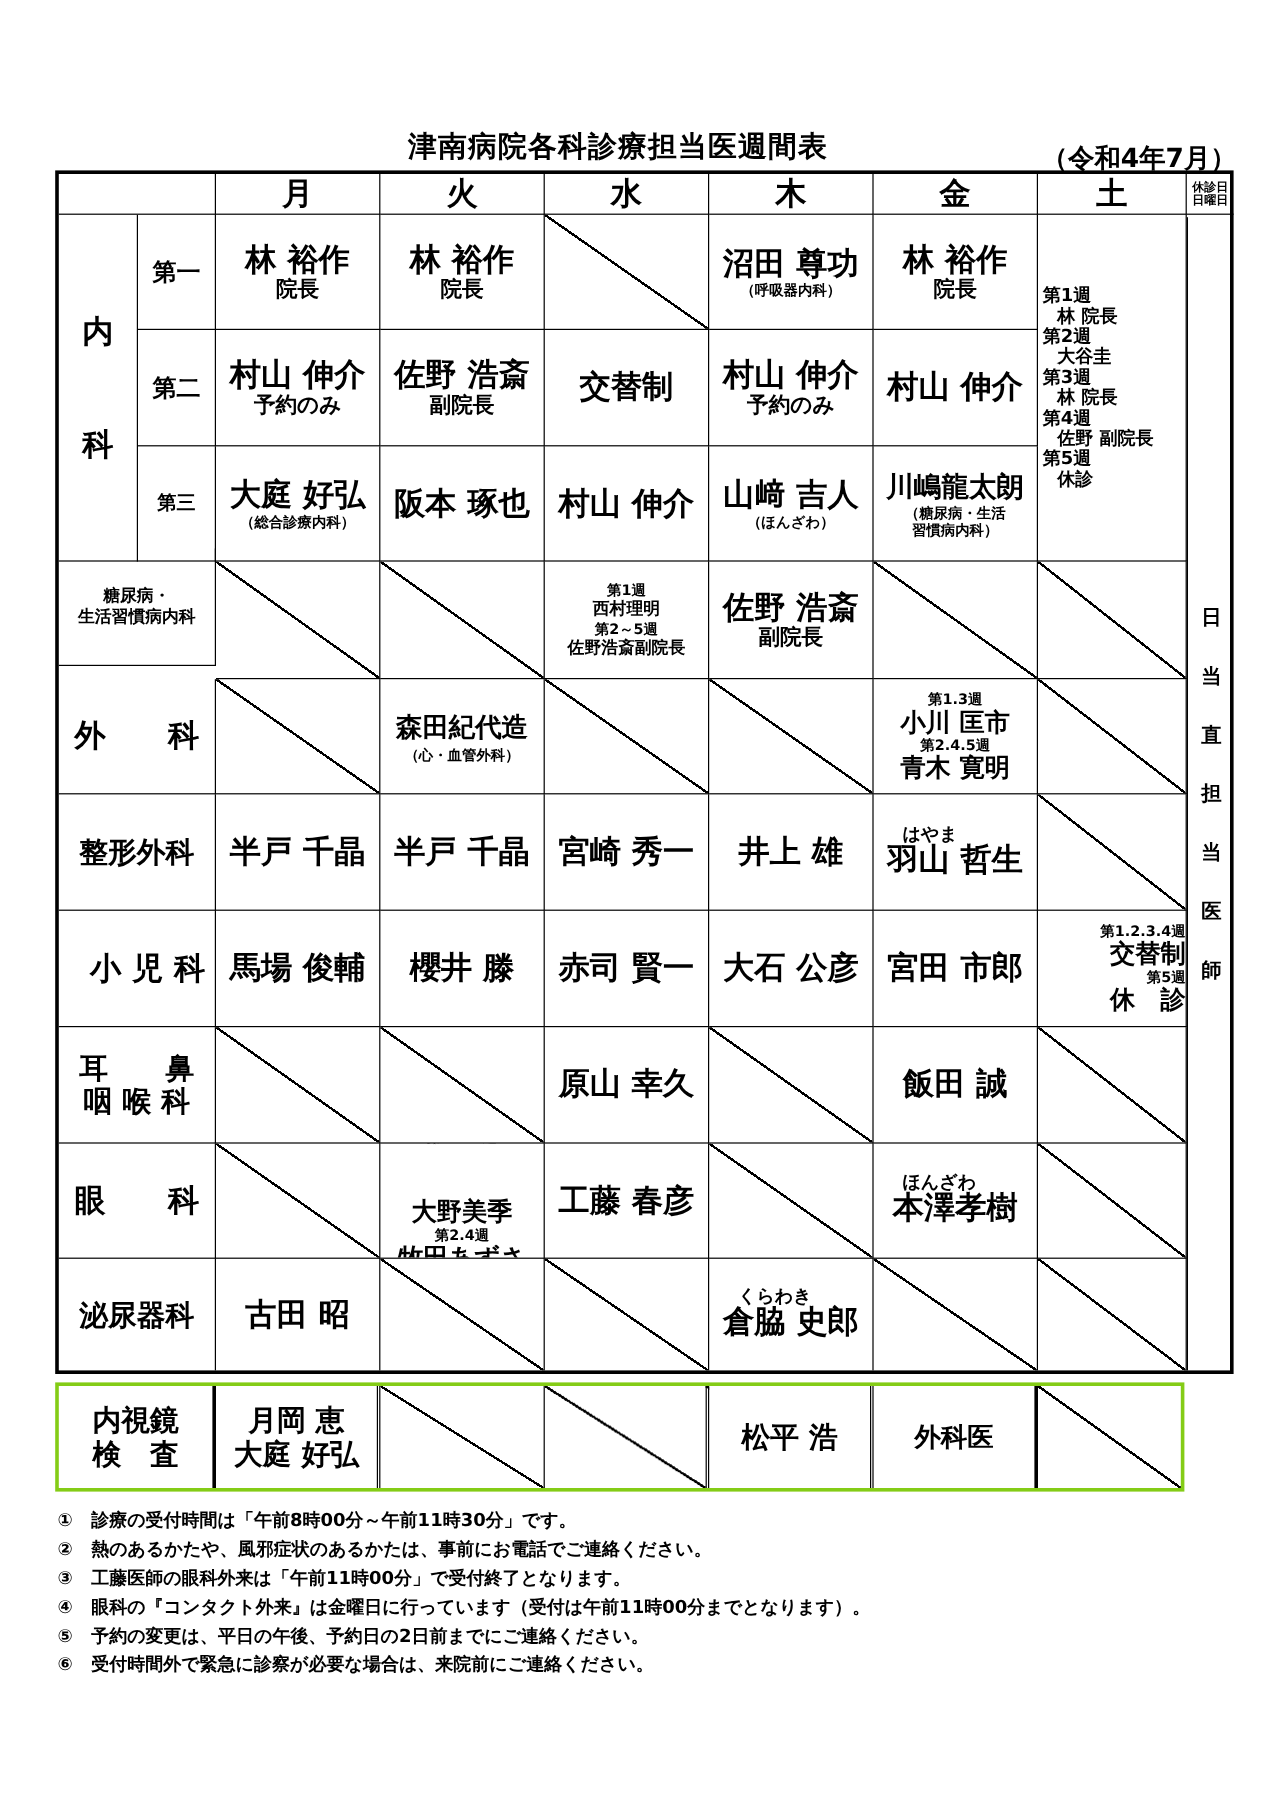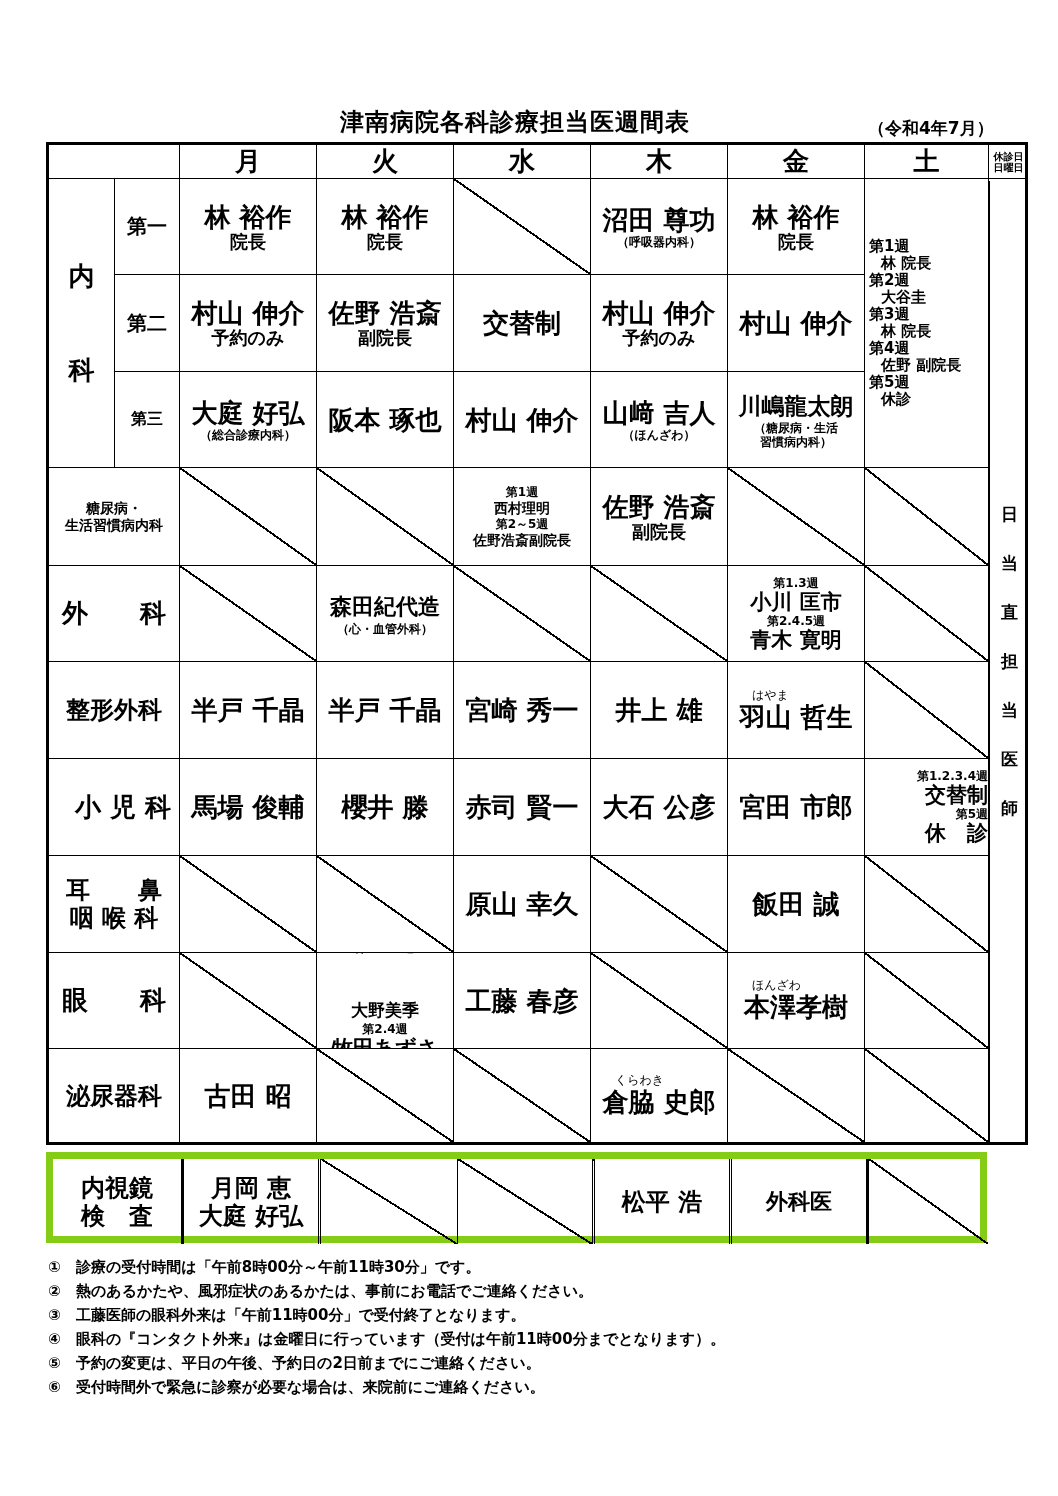--- a/index.html
+++ b/index.html
@@ -1,31 +1,31 @@
 <!DOCTYPE html>
 <html><head>
 <meta charset="utf-8">
 <style>
   html, body { margin:0; padding:0; background:#fff; }
   body { width:1058px; height:1496px; position:relative; font-family:"DejaVu Sans", sans-serif; color:#000; overflow:hidden; }
   .title { position:absolute; left:340px; top:106px; font-size:24px; font-weight:bold; letter-spacing:1px; }
-  .period { position:absolute; left:868px; top:117px; font-size:17px; font-weight:bold; }
+  .period { position:absolute; left:868px; top:117px; font-size:22px; font-weight:bold; }
   .grid { position:absolute; left:46px; top:142px; width:982px; height:1003px; border:3px solid #000; box-sizing:border-box; }
   .cell { position:absolute; box-sizing:border-box; border-right:1.5px solid #000; border-bottom:1.5px solid #000; display:flex; flex-direction:column; align-items:center; justify-content:center; text-align:center; font-weight:bold; overflow:hidden; }
   .cell.diag { background: linear-gradient(to top right, transparent calc(50% - 1px), #000 calc(50% - 1px), #000 calc(50% + 1px), transparent calc(50% + 1px)); }
   .hdr { font-size:26px; }
   .big { font-size:26px; line-height:30px; white-space:nowrap; }
   .sub { font-size:18px; line-height:20px; white-space:nowrap; }
   .tiny { font-size:12px; line-height:14px; white-space:nowrap; }
-  .ruby { font-size:12px; font-weight:normal; line-height:13px; align-self:flex-start; margin-left:24px; }
+  .ruby { font-size:15px; font-weight:bold; line-height:13px; align-self:flex-start; margin-left:24px; }
   .dept { font-size:26px; }
   .left-txt { align-items:flex-start; padding-left:4px; font-size:15px; line-height:17px; }
   .sidebar { position:absolute; left:940px; top:36px; width:39px; height:961px; border-left:1.5px solid #000; display:flex; flex-direction:column; align-items:center; justify-content:center; font-weight:bold; font-size:17px; }
   .sidebar span { display:block; margin:13px 0; }
-  .grid2 { position:absolute; left:46px; top:1152px; width:941px; height:91px; border:7px solid #84cc16; box-sizing:border-box; }
+  .grid2 { position:absolute; left:46px; top:1152px; width:941px; height:91px; border:3px solid #84cc16; box-sizing:border-box; }
   .notes { position:absolute; left:48px; top:1255px; font-size:15px; font-weight:bold; }
   .notes div { height:24px; line-height:24px; white-space:nowrap; }
   .notes .num { display:inline-block; width:28px; }
 </style>
 </head>
 <body>
 
 <div class="title">津南病院各科診療担当医週間表</div>
 <div class="period">（令和4年7月）</div>
 
@@ -115,21 +115,21 @@
     <span>第2週</span>
     <span style="padding-left:12px">大谷圭</span>
     <span>第3週</span>
     <span style="padding-left:12px">林 院長</span>
     <span>第4週</span>
     <span style="padding-left:12px">佐野 副院長</span>
     <span>第5週</span>
     <span style="padding-left:12px">休診</span>
   </div>
 
-  <div class="cell" style="left:0;top:323px;width:131px;height:98px;font-size:14px;line-height:17px;">
+  <div class="cell" style="left:0;top:312px;width:131px;height:98px;font-size:14px;line-height:17px;">
     <span>糖尿病・</span>
     <span>生活習慣病内科</span>
   </div>
   <div class="cell diag" style="left:131px;top:323px;width:137px;height:98px;"></div>
   <div class="cell diag" style="left:268px;top:323px;width:137px;height:98px;"></div>
   <div class="cell" style="left:405px;top:323px;width:137px;height:98px;font-size:14px;line-height:18px;">
     <span class="tiny">第1週</span>
     <span>西村理明</span>
     <span class="tiny">第2～5週</span>
     <span>佐野浩斎副院長</span>
@@ -189,21 +189,21 @@
   <div class="cell diag" style="left:268px;top:711px;width:137px;height:97px;"></div>
   <div class="cell big" style="left:405px;top:711px;width:137px;height:97px;">原山 幸久</div>
   <div class="cell diag" style="left:542px;top:711px;width:137px;height:97px;"></div>
   <div class="cell big" style="left:679px;top:711px;width:137px;height:97px;">飯田 誠</div>
   <div class="cell diag" style="left:816px;top:711px;width:124px;height:97px;"></div>
 
   <div class="cell dept" style="left:0;top:808px;width:131px;height:96px;">眼　　科</div>
   <div class="cell diag" style="left:131px;top:808px;width:137px;height:96px;"></div>
   <div class="cell" style="left:268px;top:808px;width:137px;height:96px;">
     <span class="tiny">第1.3.5週</span>
-    <span class="sub" style="font-size:17px;line-height:24px;margin-top:43px;">大野美季</span>
+    <span class="sub" style="font-size:21px;line-height:24px;margin-top:43px;">大野美季</span>
     <span class="tiny">第2.4週</span>
     <span class="sub" style="font-size:21px;line-height:24px;">牧田あずさ</span>
   </div>
   <div class="cell big" style="left:405px;top:808px;width:137px;height:96px;">工藤 春彦</div>
   <div class="cell diag" style="left:542px;top:808px;width:137px;height:96px;"></div>
   <div class="cell" style="left:679px;top:808px;width:137px;height:96px;">
     <span class="ruby">ほんざわ</span>
     <span class="big">本澤孝樹</span>
   </div>
   <div class="cell diag" style="left:816px;top:808px;width:124px;height:96px;"></div>

